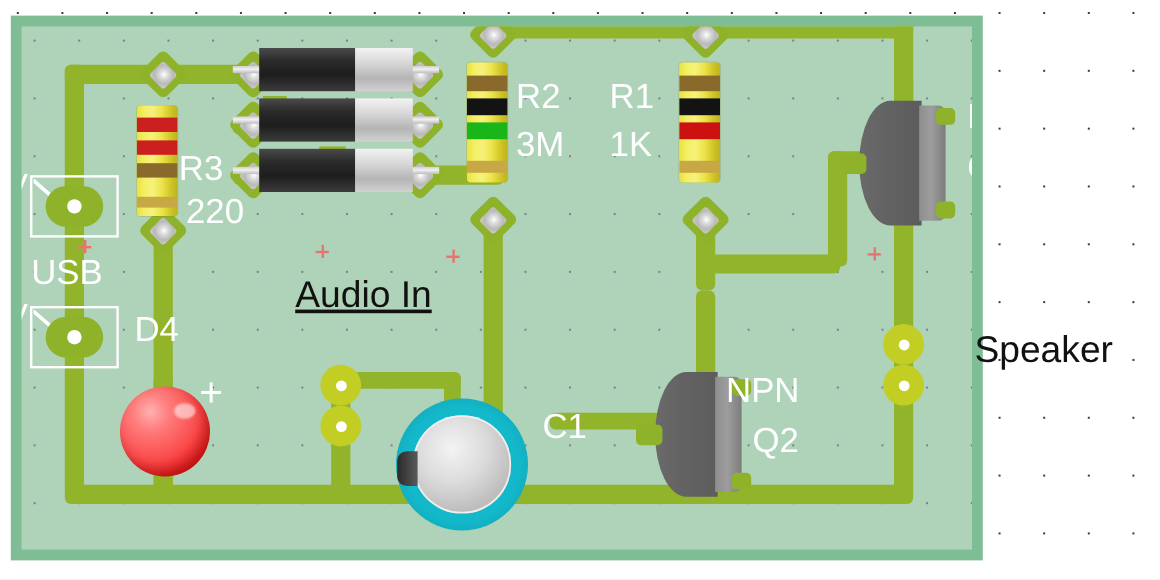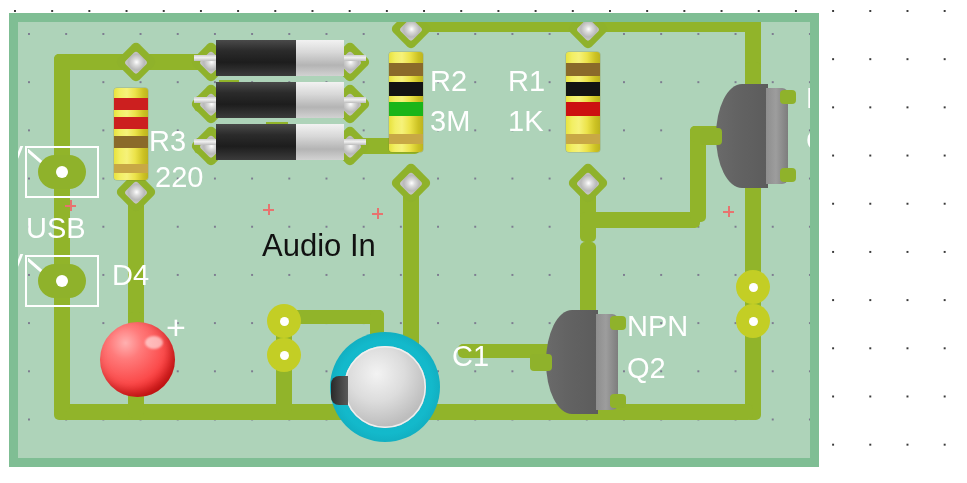--- a/index.html
+++ b/index.html
@@ -410,23 +410,24 @@
     <span class="lbl silk" style="left:412px;top:85px;">3M</span>
 
     <span class="lbl silk" style="left:490px;top:45px;">R1</span>
     <span class="lbl silk" style="left:490px;top:85px;">1K</span>
 
     <span class="lbl silk" style="left:94px;top:239px;">D4</span>
     <span class="lbl silk" style="left:148px;top:288px;font-size:34px;">+</span>
 
     <span class="lbl silk" style="left:434px;top:320px;">C1</span>
 
-    <span class="lbl silk" style="left:609px;top:290px;">NPN</span>
+    <span class="lbl silk" style="left:587px;top:290px;">NPN</span>
     <span class="lbl silk" style="left:609px;top:332px;">Q2</span>
 
     <span class="lbl silk" style="left:788px;top:62px;">P</span>
     <span class="lbl silk" style="left:788px;top:104px;">Q</span>
 
-    <span class="lbl black" style="left:244px;top:208px;">Audio In</span>
+    <span class="lbl black" style="left:228px;top:208px;text-decoration:underline;">Audio In</span>
   </div>
 
+  <span class="lbl black" style="left:812px;top:276px;">Speaker</span>
 
 </div>
 
 </body></html>

